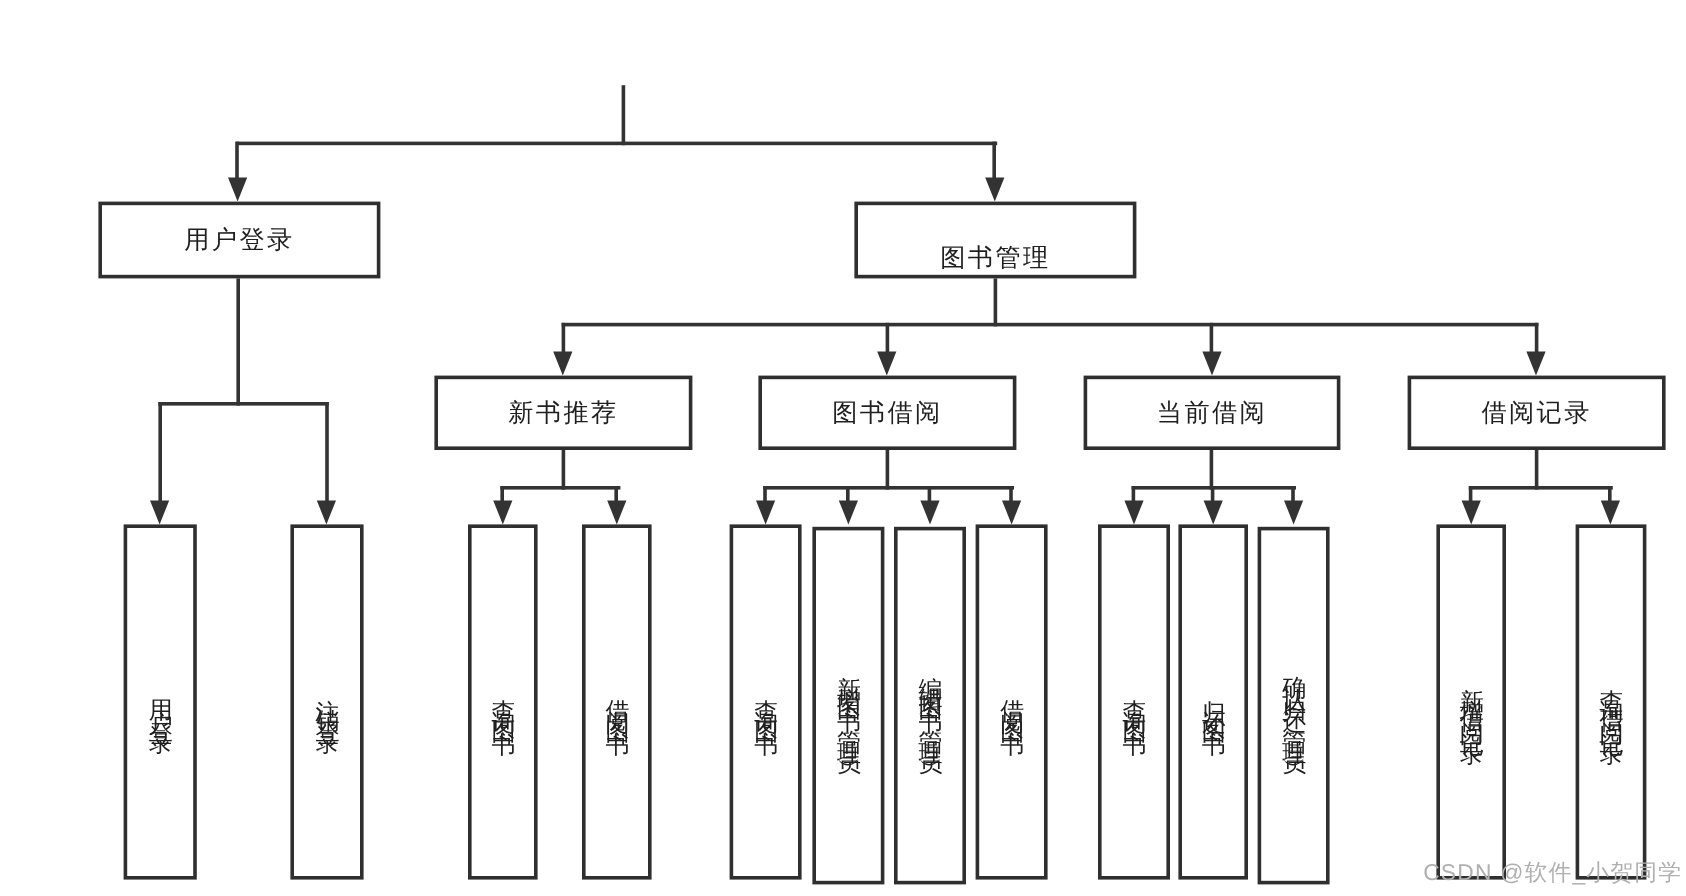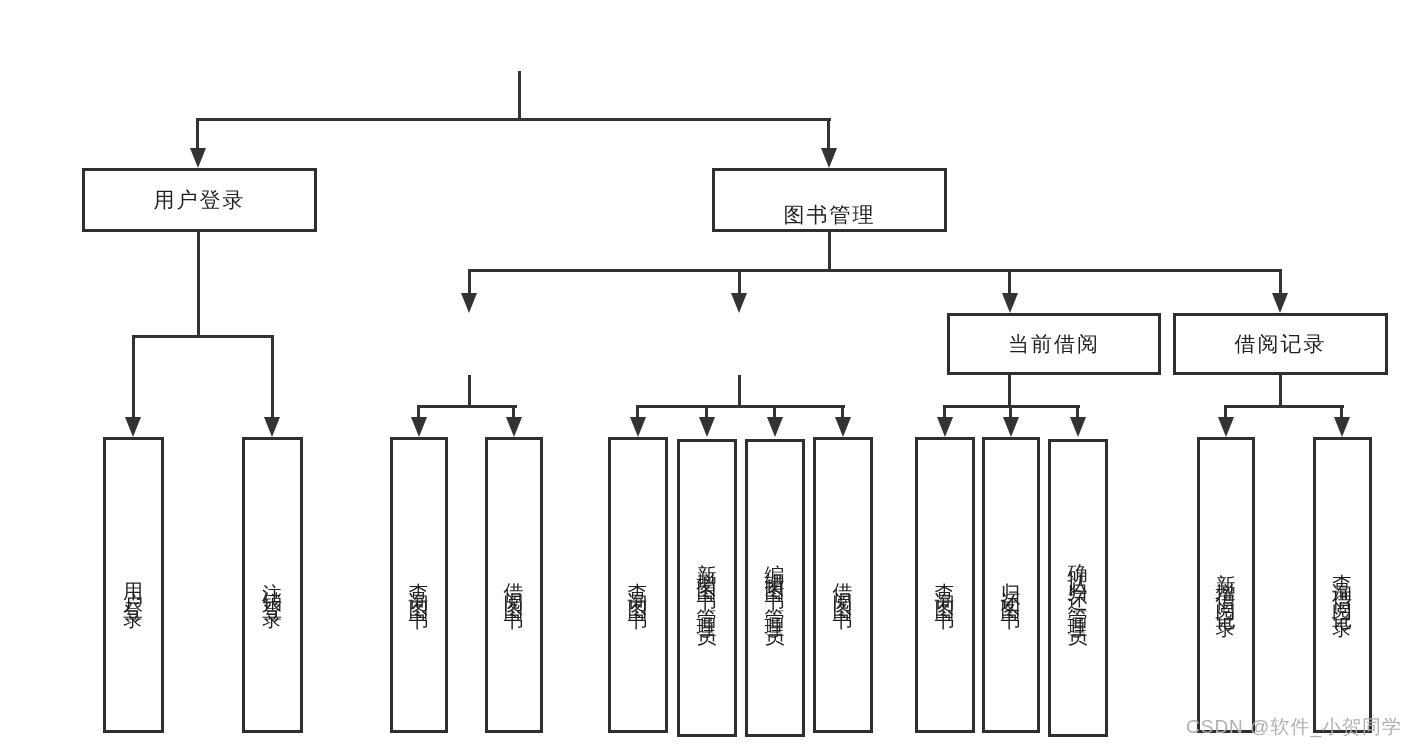--- a/index.html
+++ b/index.html
@@ -88,21 +88,27 @@
   <div class="hline" style="left:468px; top:269px; width:814px; height:3px;"></div>
   <div class="vline" style="left:468px; top:269px; width:3px; height:28px;"></div>
   <div class="arrow" style="left:461px; top:293px;"></div>
   <div class="vline" style="left:738px; top:269px; width:3px; height:28px;"></div>
   <div class="arrow" style="left:731px; top:293px;"></div>
   <div class="vline" style="left:1008px; top:269px; width:3px; height:28px;"></div>
   <div class="arrow" style="left:1002px; top:293px;"></div>
   <div class="vline" style="left:1279px; top:269px; width:3px; height:28px;"></div>
   <div class="arrow" style="left:1272px; top:293px;"></div>
 
-  <div class="box" style="left:947px; top:313px; width:214px; height:62px;">
+  <div class="box" style="left:362px; top:313px; width:215px; height:62px;">
+    <span class="hlabel">新书推荐</span>
+  </div>
+  <div class="box" style="left:632px; top:313px; width:215px; height:62px;">
+    <span class="hlabel">图书借阅</span>
+  </div>
+  <div class="box" style="left:903px; top:313px; width:214px; height:62px;">
     <span class="hlabel">当前借阅</span>
   </div>
   <div class="box" style="left:1173px; top:313px; width:215px; height:62px;">
     <span class="hlabel">借阅记录</span>
   </div>
 
   <div class="vline" style="left:468px; top:375px; width:3px; height:33px;"></div>
   <div class="hline" style="left:417px; top:405px; width:100px; height:3px;"></div>
   <div class="vline" style="left:417px; top:405px; width:3px; height:14px;"></div>
   <div class="arrow" style="left:411px; top:417px;"></div>

